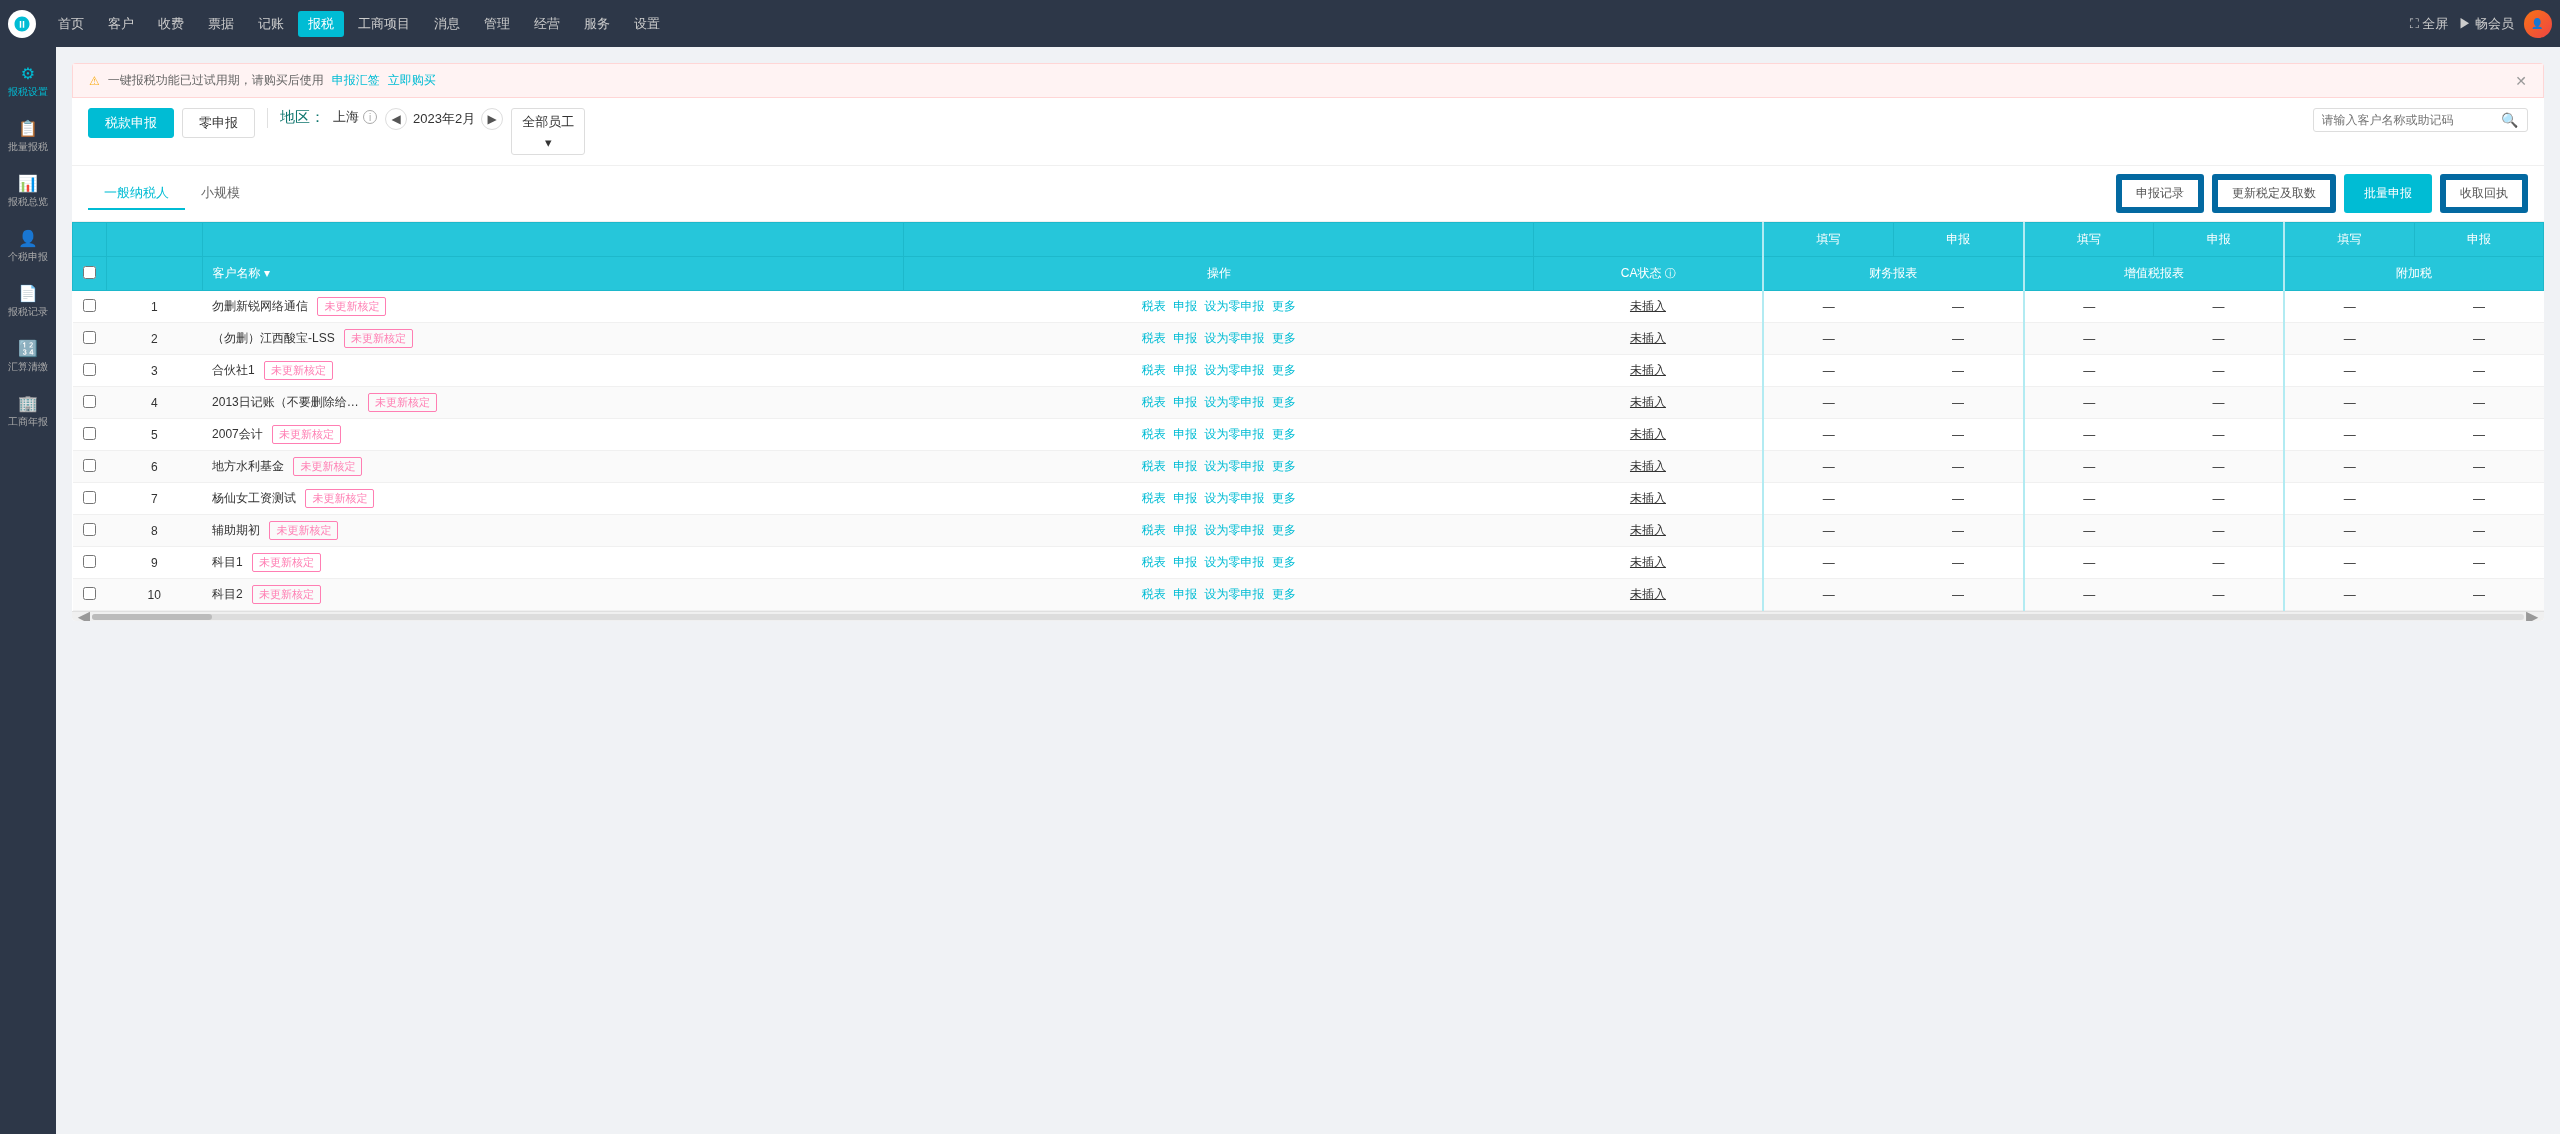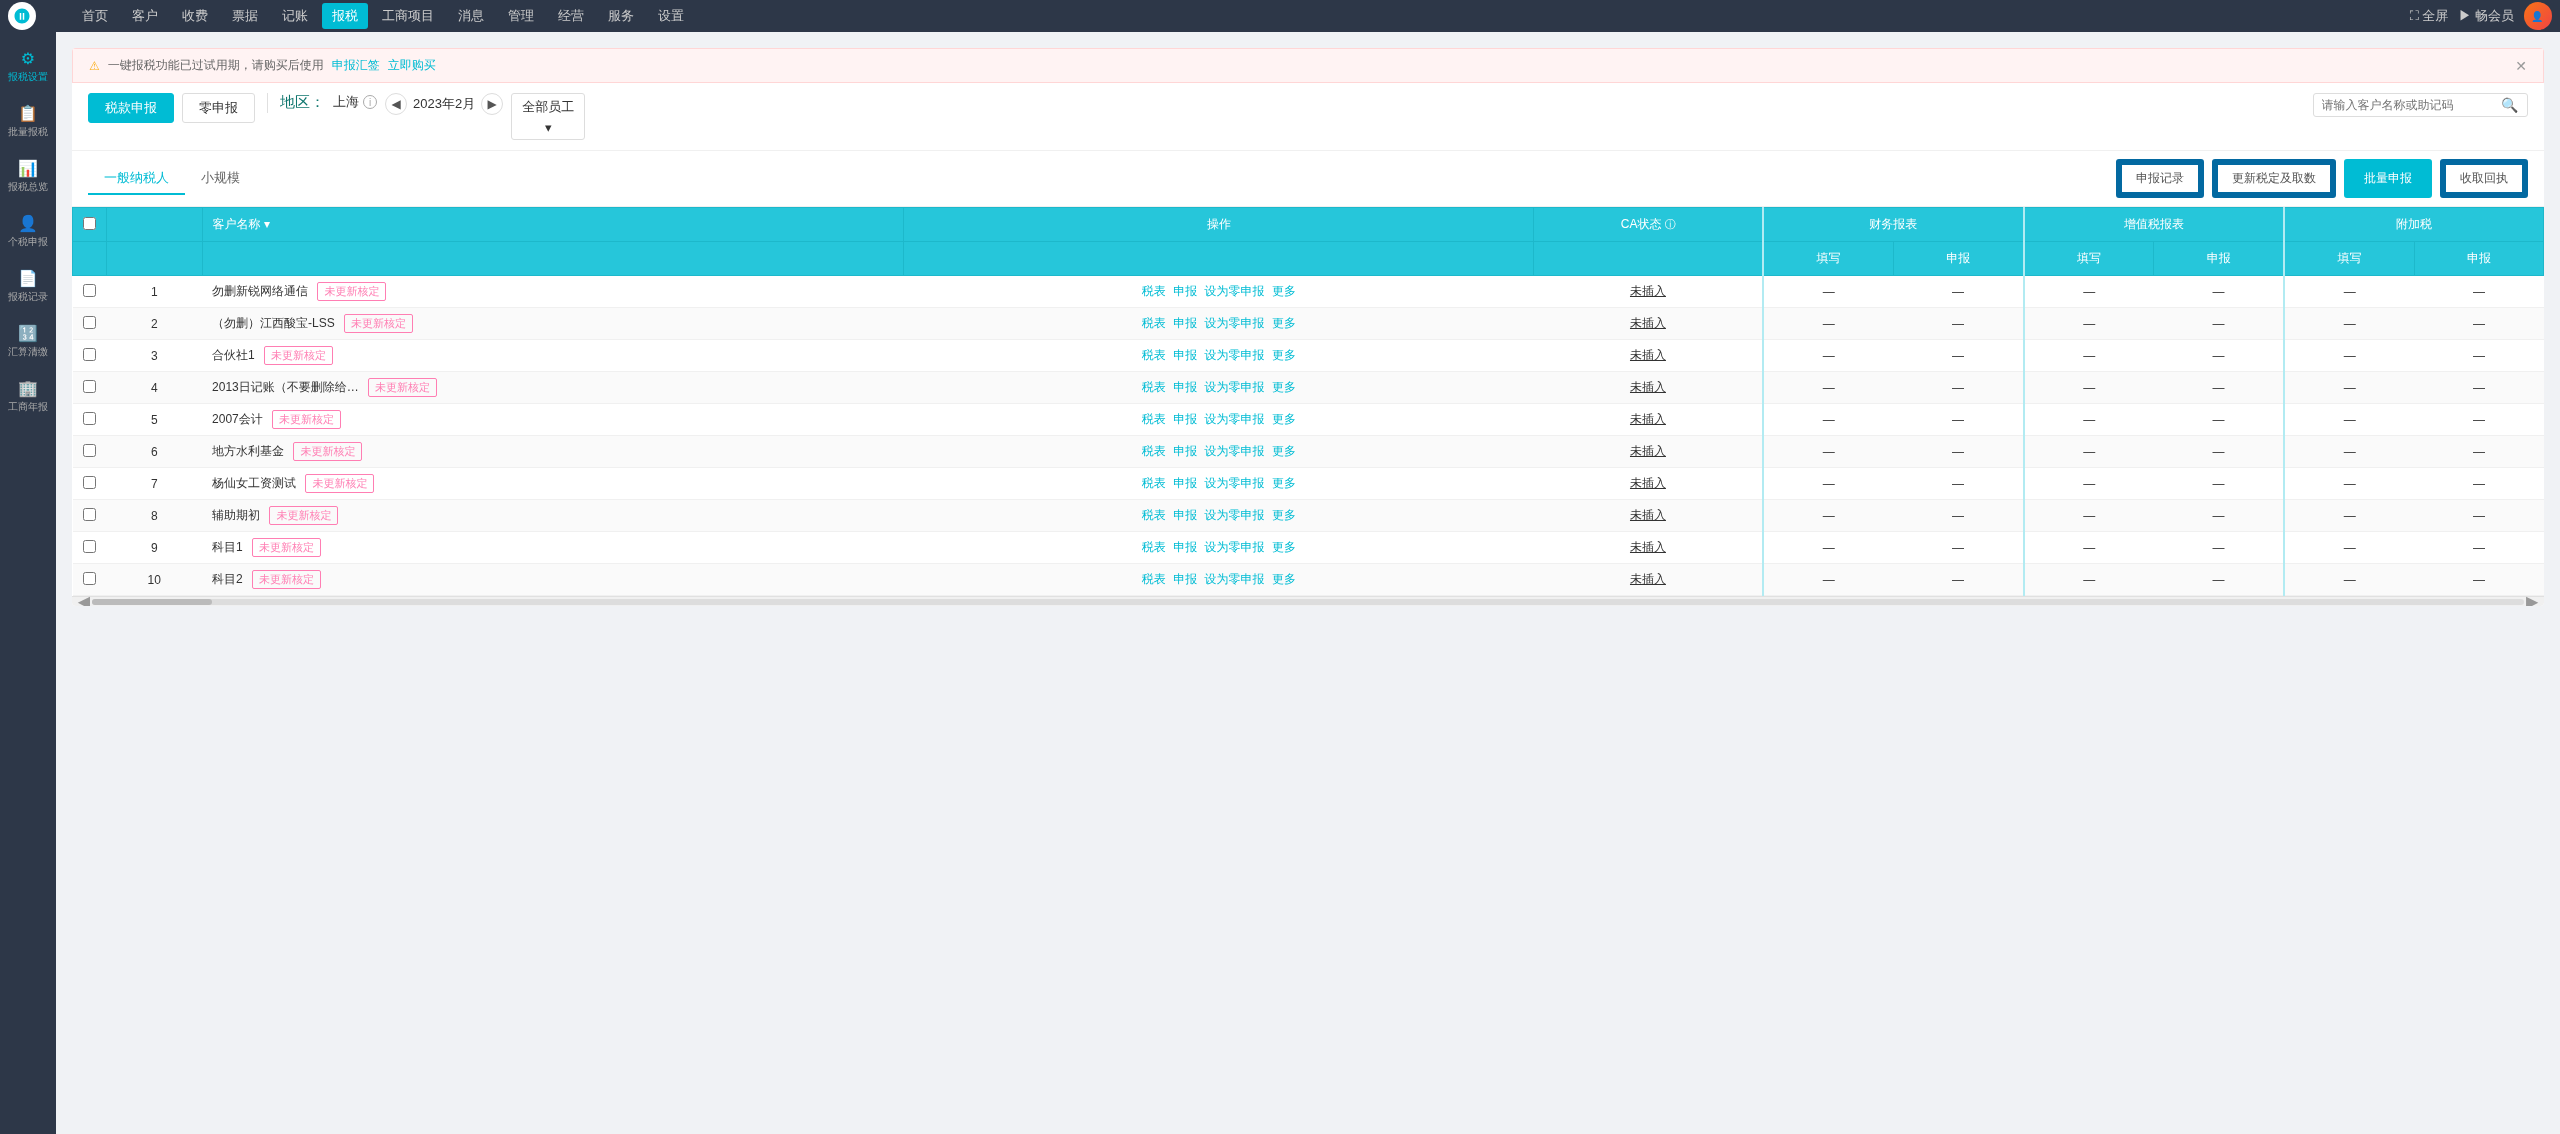--- a/index.html
+++ b/index.html
@@ -1,26 +1,25 @@
 <!DOCTYPE html>
 <html><head>
   <meta charset="utf-8">
   <style>
     * { box-sizing: border-box; margin: 0; padding: 0; font-family: "Microsoft YaHei", "PingFang SC", sans-serif; }
     body { background: #f0f2f5; display: flex; flex-direction: column; height: 100vh; overflow: hidden; }
 
     
     .top-nav {
       background: #2d3748;
-      height: 32px;
+      height: 47px;
       display: flex;
       align-items: center;
       padding: 0 8px;
       flex-shrink: 0;
-      gap: 24px;
     }
     .top-nav-logo {
       width: 28px; height: 28px;
       background: #fff;
       border-radius: 50%;
       display: flex; align-items: center; justify-content: center;
       margin-right: 12px;
     }
     .top-nav-logo svg { width: 18px; height: 18px; }
     .top-nav-items { display: flex; align-items: center; flex: 1; gap: 4px; }
@@ -361,44 +360,44 @@
           <button class="action-btn">更新税定及取数</button>
           <button class="action-btn primary">批量申报</button>
           <button class="action-btn">收取回执</button>
         </div>
       </div>
 
       <div style="overflow-x:auto;">
         <table class="data-table">
           <thead>
             <tr>
-              <th class="cb-col"><input type="checkbox" style=""></th>
-              <th></th>
-              <th class="left" style="min-width:160px;">
-                客户名称 <span style="cursor:pointer;">▾</span>
-              </th>
-              <th style="min-width:220px;">操作</th>
-              <th style="min-width:80px;">CA状态 <span style="cursor:pointer;font-size:11px;">ⓘ</span></th>
-              <th colspan="2" class="col-group-start">财务报表</th>
-              <th colspan="2" class="col-group-start">增值税报表</th>
-              <th colspan="2" class="col-group-start">附加税</th>
-            </tr>
-            <tr>
               <th class="cb-col"></th>
               <th></th>
               <th></th>
               <th></th>
               <th></th>
               <th class="col-group-start">填写</th>
               <th>申报</th>
               <th class="col-group-start">填写</th>
               <th>申报</th>
               <th class="col-group-start">填写</th>
               <th>申报</th>
             </tr>
+            <tr>
+              <th class="cb-col"><input type="checkbox" style=""></th>
+              <th></th>
+              <th class="left" style="min-width:160px;">
+                客户名称 <span style="cursor:pointer;">▾</span>
+              </th>
+              <th style="min-width:220px;">操作</th>
+              <th style="min-width:80px;">CA状态 <span style="cursor:pointer;font-size:11px;">ⓘ</span></th>
+              <th colspan="2" class="col-group-start">财务报表</th>
+              <th colspan="2" class="col-group-start">增值税报表</th>
+              <th colspan="2" class="col-group-start">附加税</th>
+            </tr>
           </thead>
           <tbody id="table-body">
           <tr>
       <td class="cb-col"><input type="checkbox" style=""></td>
       <td>1</td>
       <td class="left">
         <span>勿删新锐网络通信</span>
         <span class="status-badge" style="margin-left:6px;">未更新核定</span>
       </td>
       <td>

